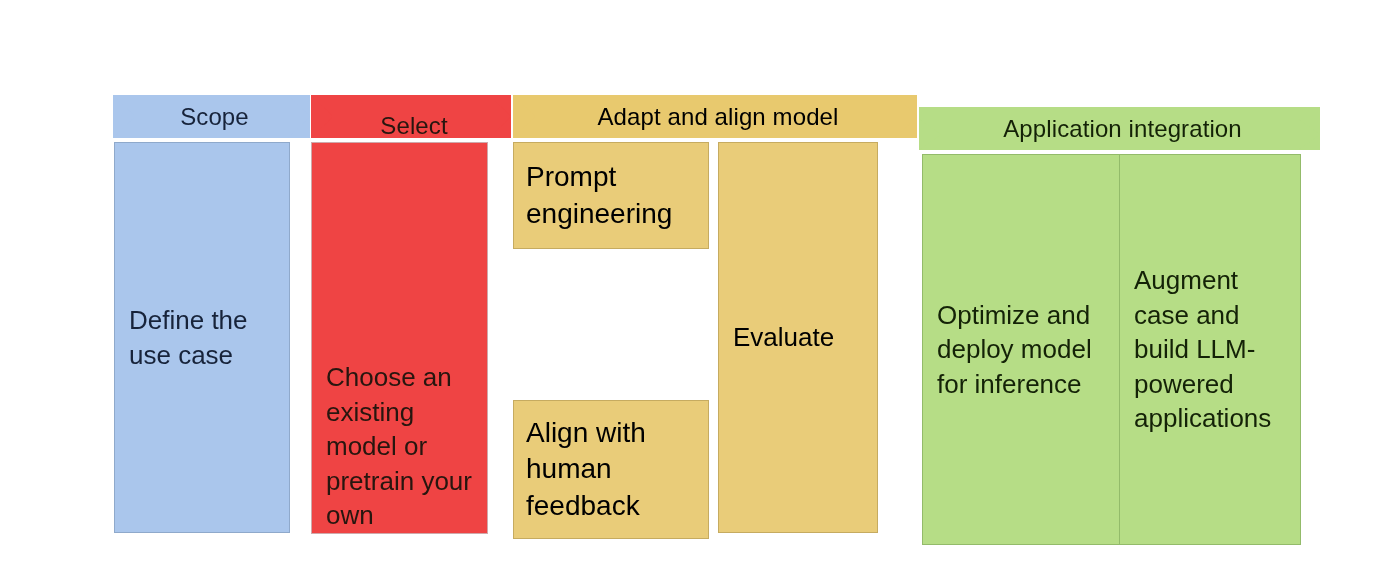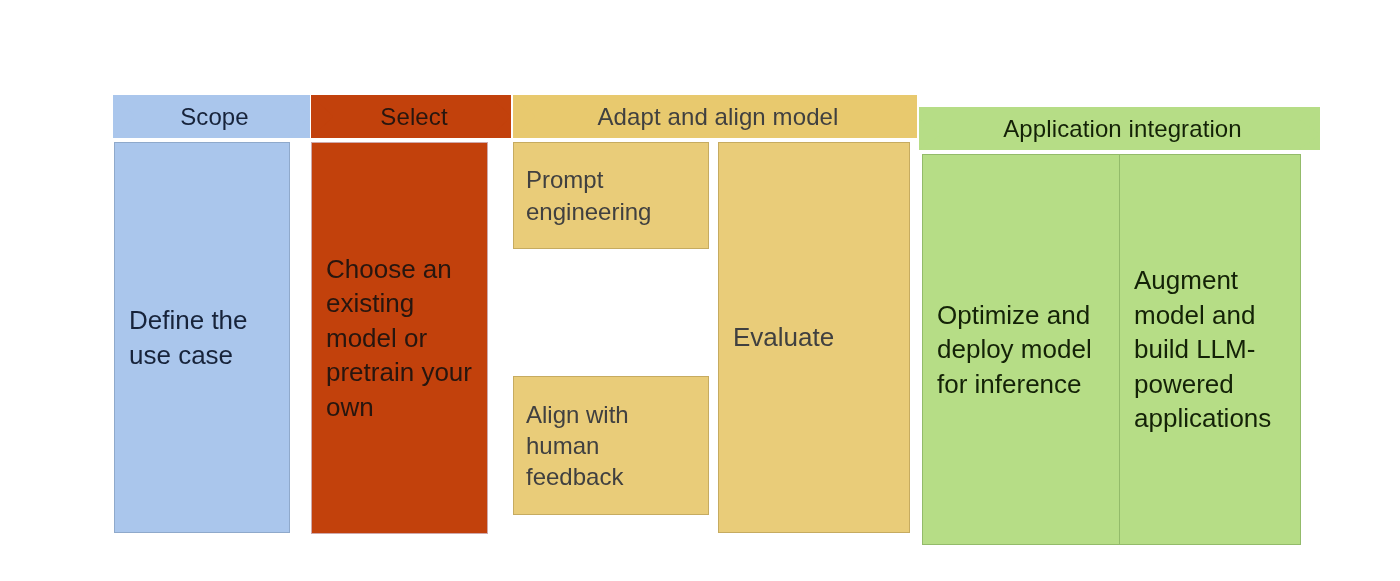--- a/index.html
+++ b/index.html
@@ -61,35 +61,35 @@
     overflow: hidden;
   }
   .box .box-label {
     display: block;
     padding: 0 14px;
     font-size: 26px;
     line-height: 1.33;
     word-break: normal;
   }
   .box.compact .box-label {
-    font-size: 24px;
+    font-size: 28px;
     line-height: 1.3;
     padding: 0 12px;
   }
 
   
   .blue   { background: #aac6ec; border-color: #8fa9cb; }
-  .pink   { background: #c2410c; border-color: #cfa9ab; }
+  .pink   { background: #ef4444; border-color: #cfa9ab; align-items: flex-end; }
   .amber  { background: #e8c96e; border-color: #c4a85c; }
   .amber2 { background: #e9cc79; border-color: #c6ab60; }
   .green  { background: #b6dd86; border-color: #93bb6a; margin-top: 12px; }
 
   .txt-dark-blue  { color: #17233a; }
   .txt-dark-pink  { color: #27160f; }
-  .txt-dark-amber { color: #404040; }
+  .txt-dark-amber { color: #000000; }
   .txt-dark-green { color: #142207; }
 </style>
 </head>
 <body>
 
 <div id="canvas">
 
   <div class="arrow first blue txt-dark-blue" style="left:113px; width:197px;">
     <span class="arrow-shape blue"></span>
     <span class="arrow-label">Scope</span>
@@ -116,29 +116,29 @@
 
   <div class="box pink txt-dark-pink" style="left:311px; top:142px; width:177px; height:392px;">
     <span class="box-label">Choose an existing model or pretrain your own</span>
   </div>
 
   <div class="box amber2 txt-dark-amber compact" style="left:513px; top:142px; width:196px; height:107px;">
     <span class="box-label">Prompt engineering</span>
   </div>
 
 
-  <div class="box amber2 txt-dark-amber compact" style="left:513px; top:376px; width:196px; height:139px;">
+  <div class="box amber2 txt-dark-amber compact" style="left:513px; top:400px; width:196px; height:139px;">
     <span class="box-label">Align with human feedback</span>
   </div>
 
-  <div class="box amber2 txt-dark-amber" style="left:718px; top:142px; width:192px; height:391px;align-items:center;">
+  <div class="box amber2 txt-dark-amber" style="left:718px; top:142px; width:160px; height:391px;align-items:center;">
     <span class="box-label">Evaluate</span>
   </div>
 
   <div class="box green txt-dark-green" style="left:922px; top:142px; width:220px; height:391px;">
     <span class="box-label">Optimize and deploy model for inference</span>
   </div>
 
   <div class="box green txt-dark-green" style="left:1119px; top:142px; width:182px; height:391px;">
-    <span class="box-label">Augment model and build LLM-powered applications</span>
+    <span class="box-label">Augment case and build LLM-powered applications</span>
   </div>
 
 </div>
 
 </body></html>

